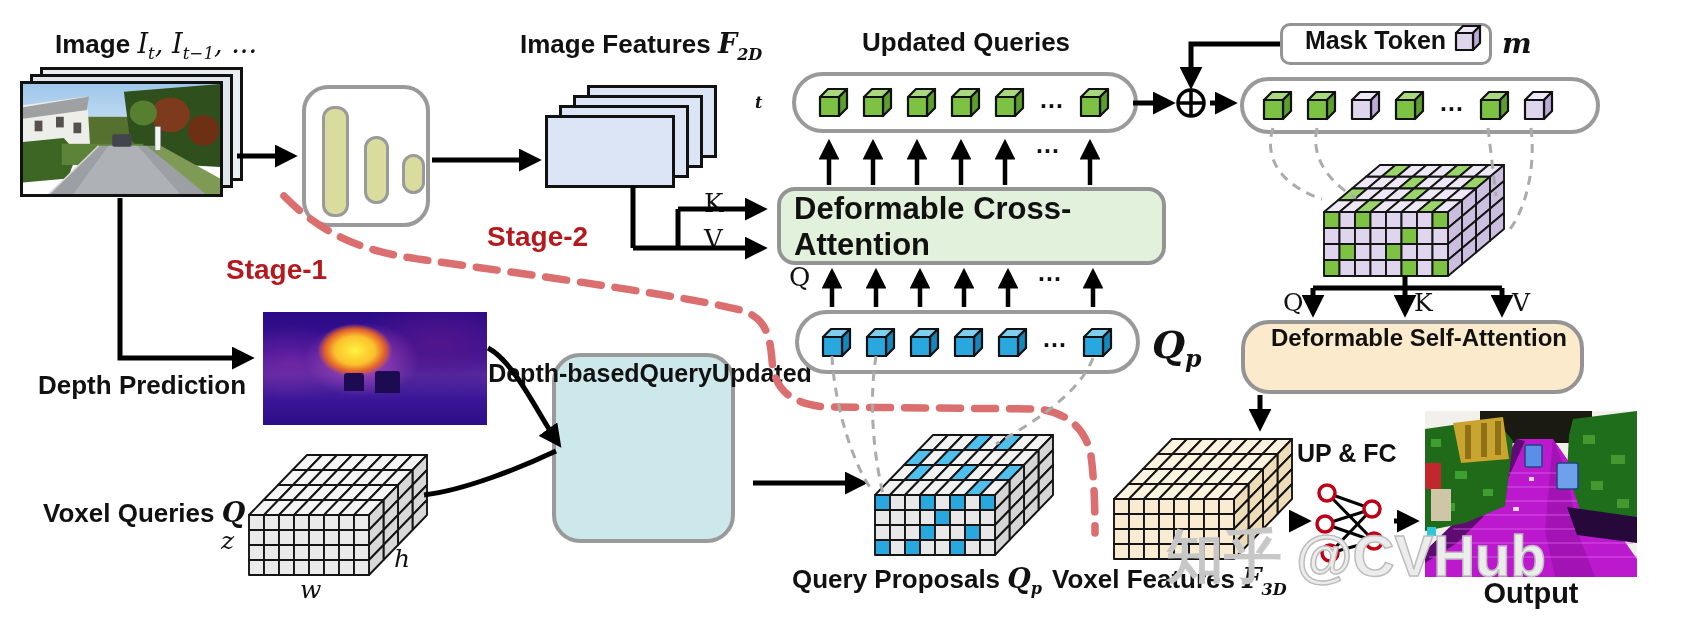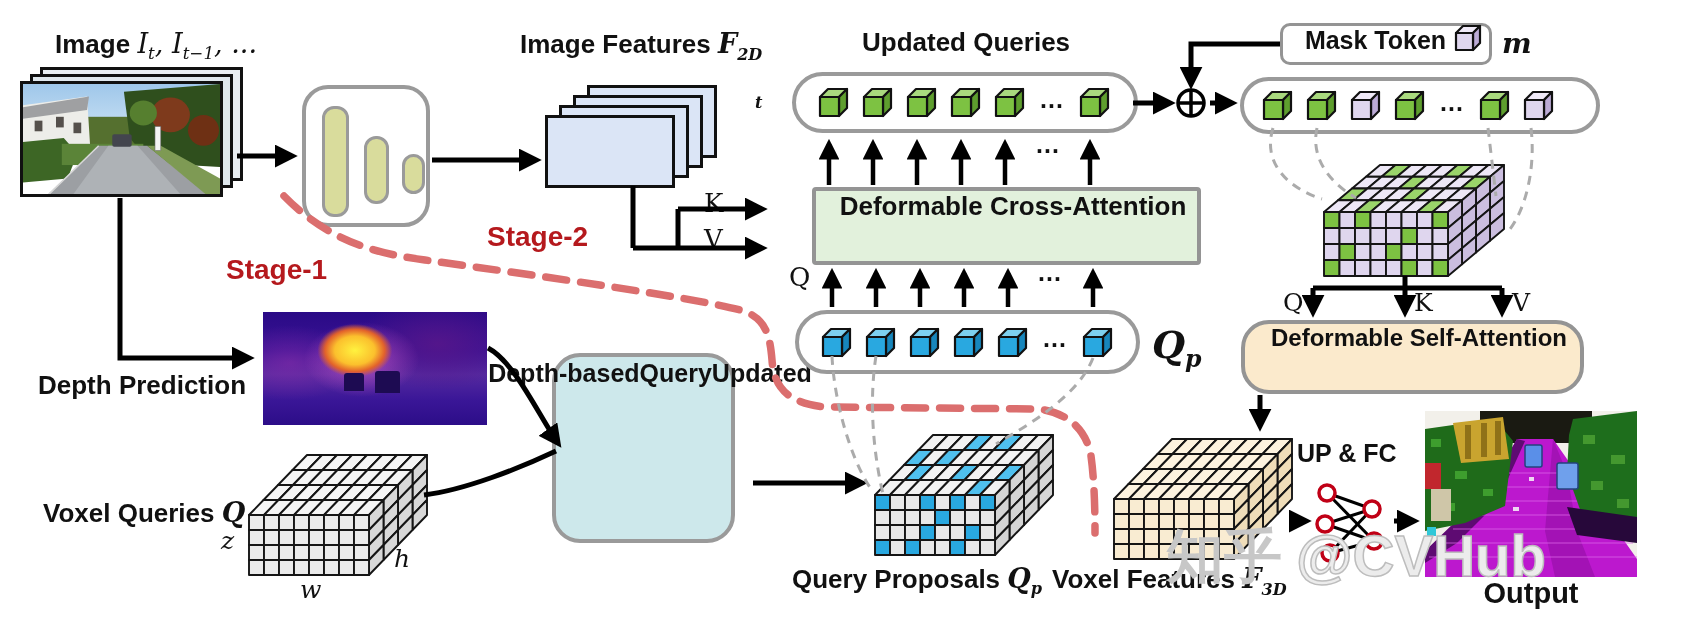--- a/index.html
+++ b/index.html
@@ -94,21 +94,21 @@
       </span>
   </div>
   <div class="feat-panel" style="left:587px;top:85px;width:130px;height:73px"></div>
   <div class="feat-panel" style="left:573px;top:95px;width:130px;height:73px"></div>
   <div class="feat-panel" style="left:559px;top:105px;width:130px;height:73px"></div>
   <div class="feat-panel" style="left:545px;top:115px;width:130px;height:73px"></div>
 
   <div class="stage" style="left:226px;top:254px">Stage-1</div>
   <div class="stage" style="left:487px;top:221px">Stage-2</div>
 
-  <div class="box" style="left:812px;top:187px;width:389px;height:78px;border-radius:4px;background:var(--cross-fill,#E2F1DC);font-size:26px">
+  <div class="box" style="left:777px;top:187px;width:389px;height:78px;border-radius:18px;background:var(--cross-fill,#E2F1DC);font-size:31px">
     <span>Deformable Cross-Attention</span>
   </div>
   <div class="lbl serif" style="left:704px;top:188px;font-size:26px;font-weight:400">K</div>
   <div class="lbl serif" style="left:704px;top:224px;font-size:26px;font-weight:400">V</div>
   <div class="lbl serif" style="left:789px;top:262px;font-size:26px;font-weight:400">Q</div>
 
   <div class="lbl" style="left:862px;top:27px;font-size:26px">Updated Queries</div>
   <div class="pill" style="left:792px;top:72px;width:346px;height:61px">
       <svg width="27" height="27" viewBox="0 0 27 27" style="overflow:visible">
     <g stroke="#111" stroke-width="2.2" stroke-linejoin="round">

